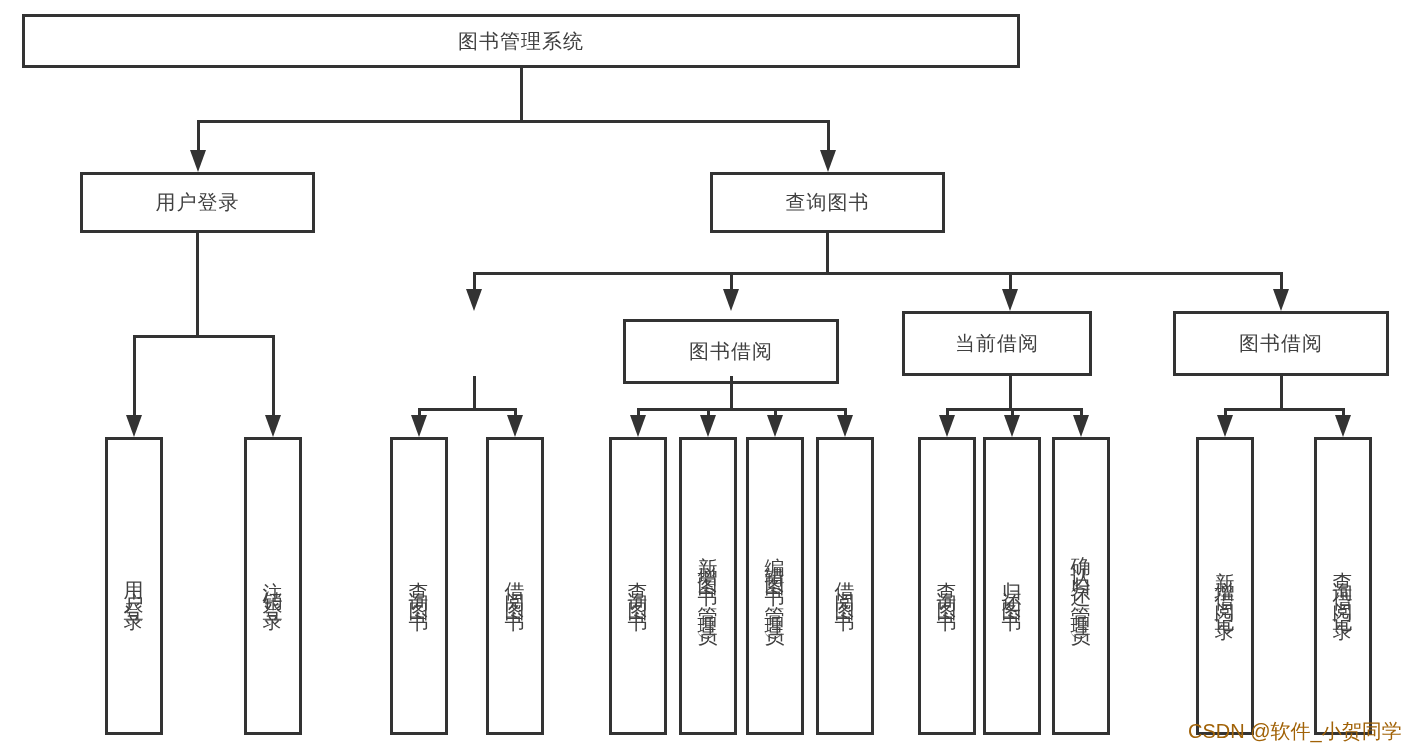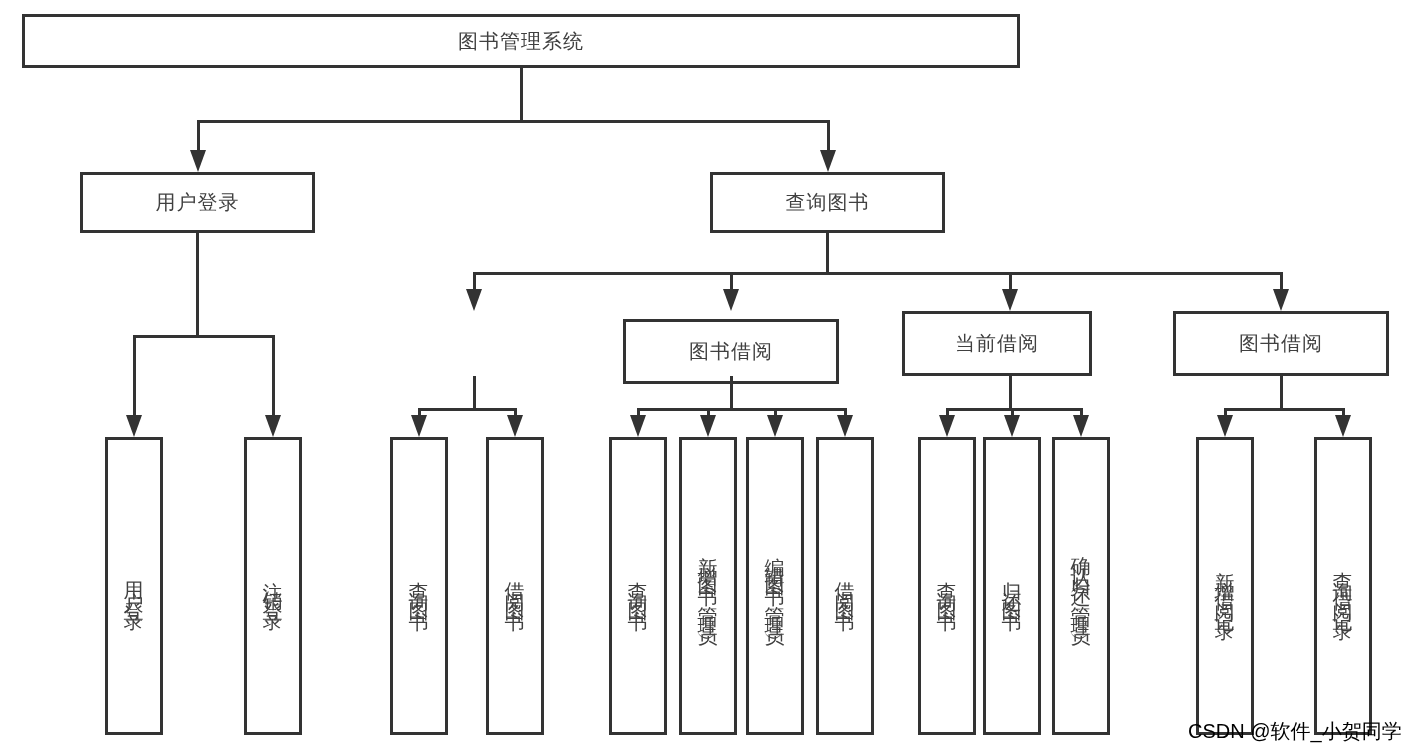--- a/index.html
+++ b/index.html
@@ -41,21 +41,21 @@
   .hl{position:absolute;height:3px;background:#333333;}
   .ar{
     position:absolute;width:0;height:0;
     border-left:8px solid transparent;
     border-right:8px solid transparent;
     border-top:22px solid #333333;
   }
   .watermark{
     position:absolute;
     left:1188px;top:718px;
-    font-size:20px;color:#000000;
+    font-size:20px;color:#a16207;
     white-space:nowrap;
   }
 </style>
 </head>
 <body>
 
 <div class="canvas">
 
   <div class="hbox" style="left:22px;top:14px;width:998px;height:54px">
     <span>图书管理系统</span>

